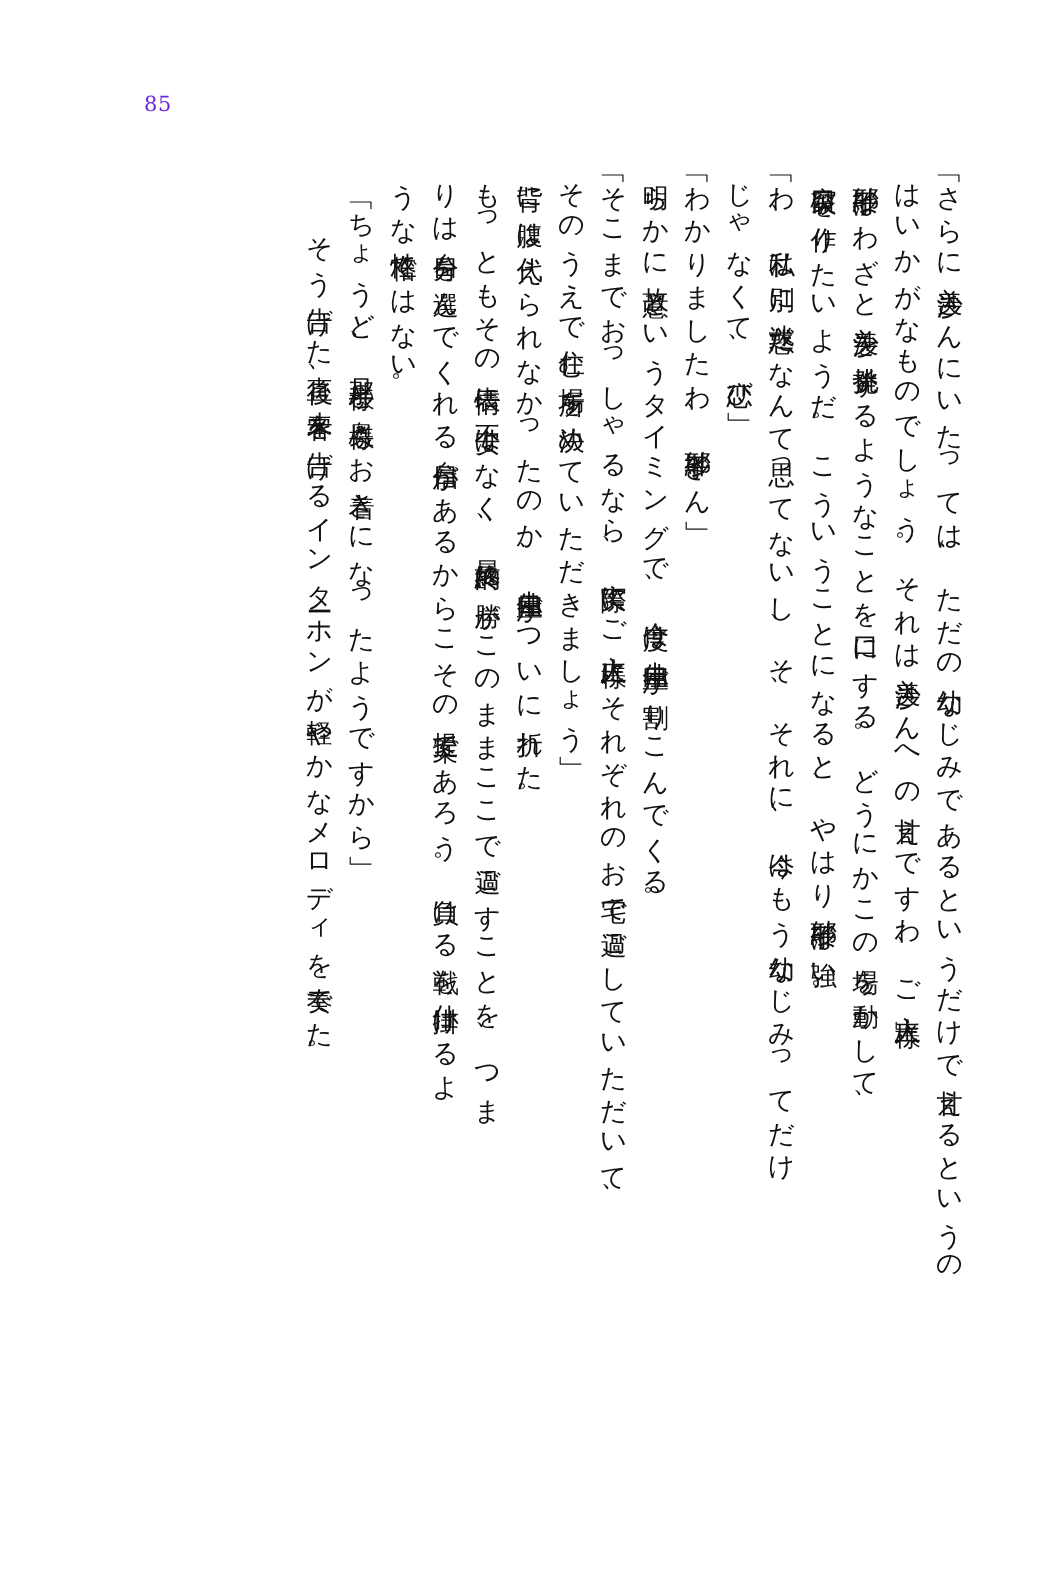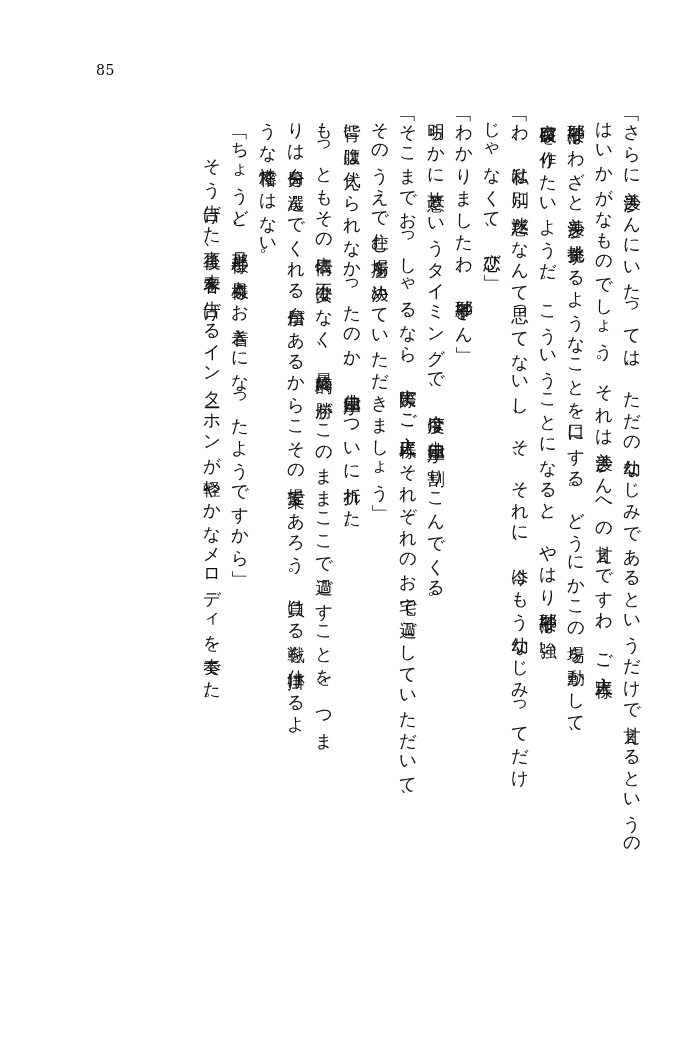--- a/index.html
+++ b/index.html
@@ -17,21 +17,21 @@
     height: 1050px;
     background: #ffffff;
     overflow: hidden;
   }
   .page-number {
     position: absolute;
     top: 62px;
     left: 96px;
     font-size: 14px;
     font-family: "DejaVu Serif", "Liberation Serif", serif;
-    color: #000000;
+    color: #6d28d9;
     letter-spacing: 0.5px;
   }
   .text-block {
     position: absolute;
     top: 110px;
     right: 60px;
     left: 60px;
     height: 810px;
     display: flex;
     flex-direction: row-reverse;

